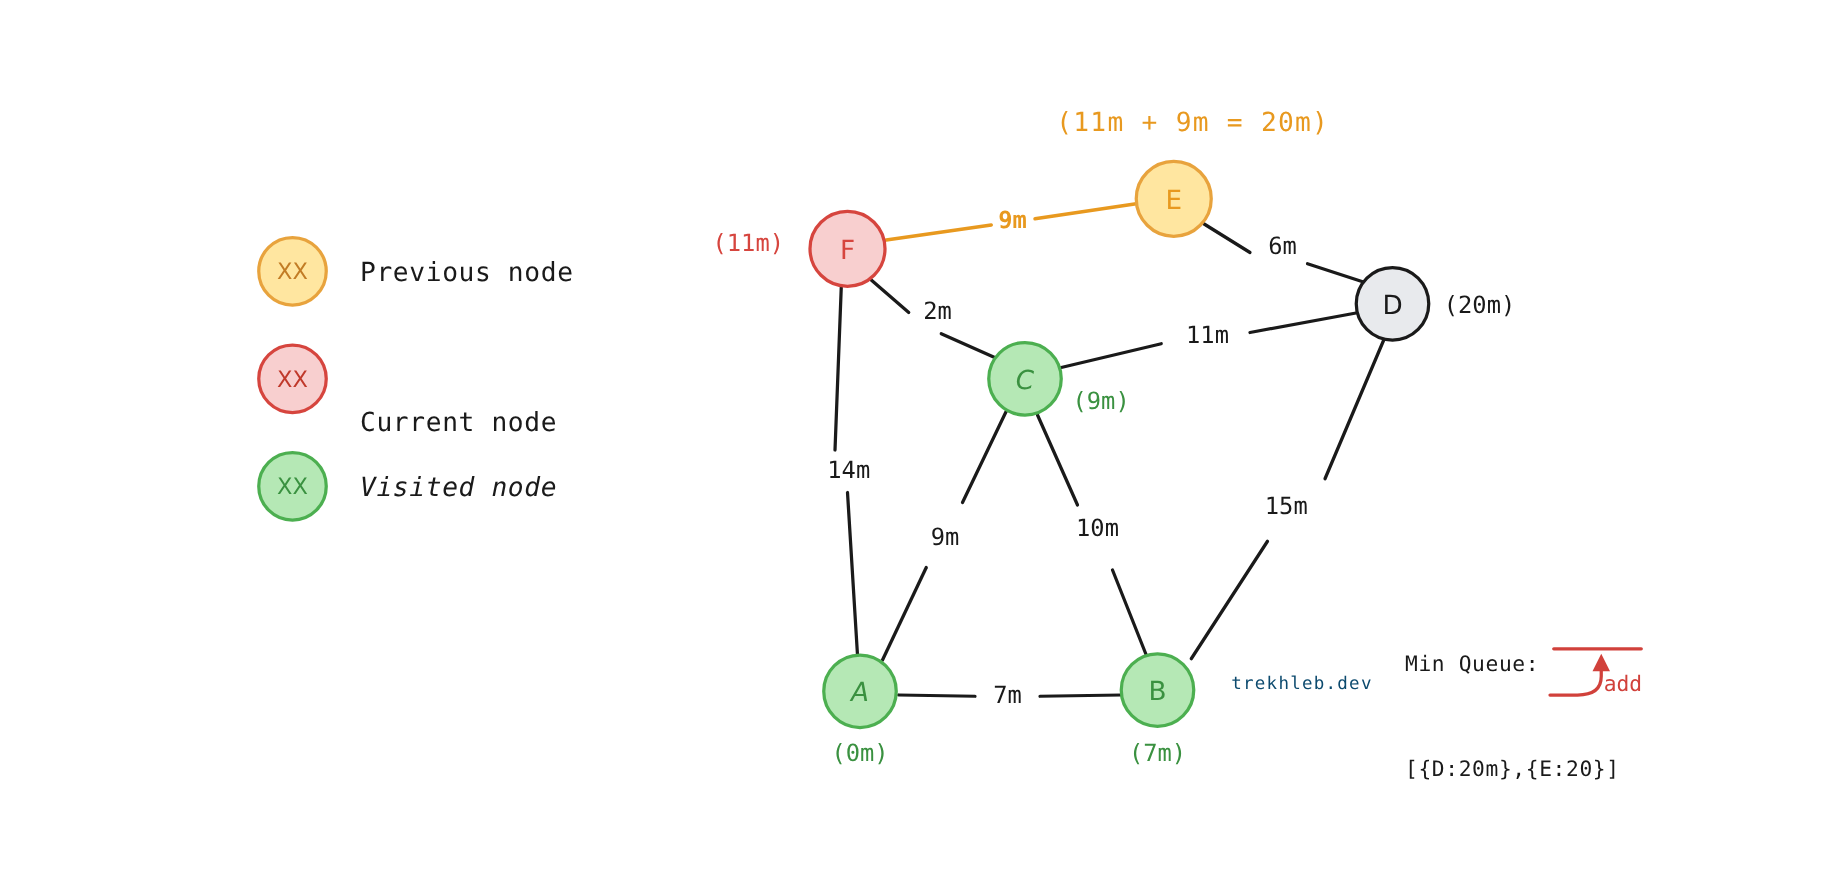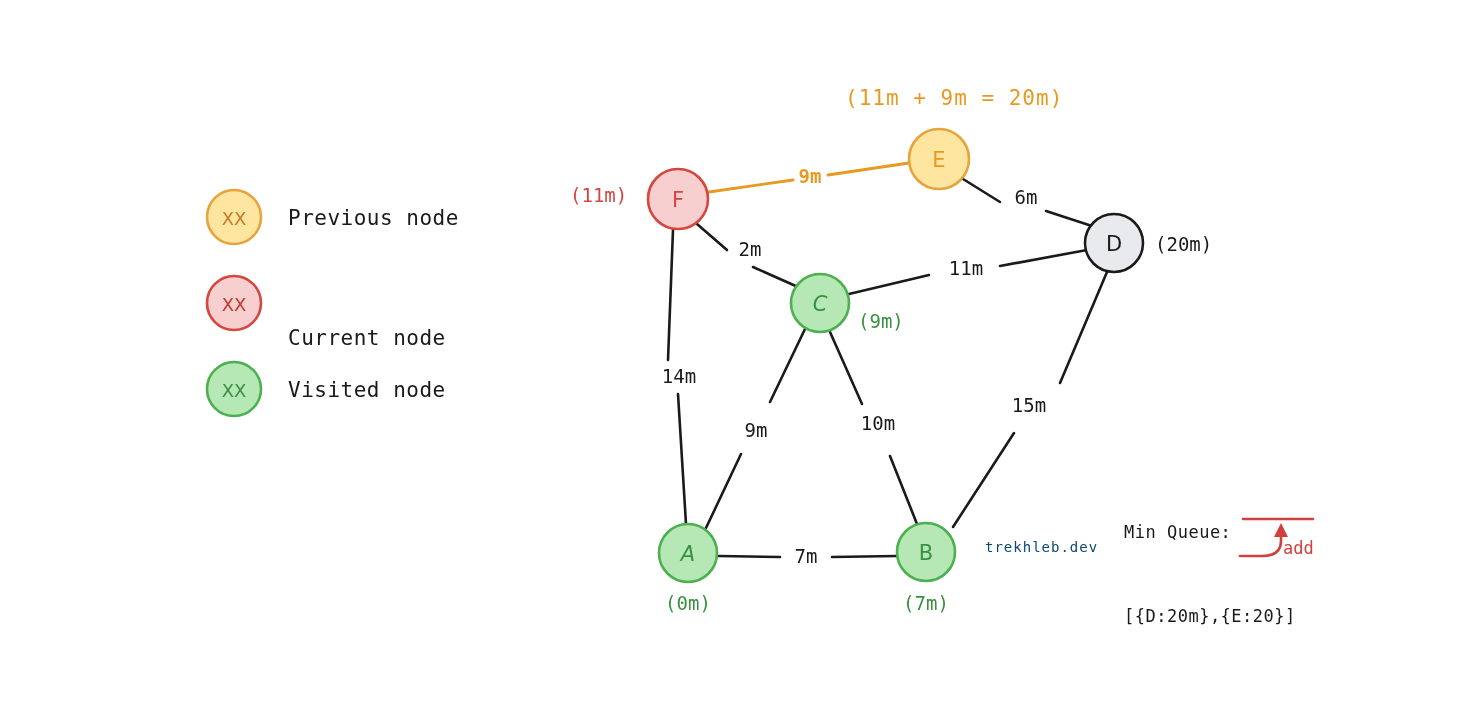--- a/index.html
+++ b/index.html
@@ -108,21 +108,21 @@
 </style>
 </head>
 <body>
 
 <div id="stage">
 
   <div class="banner" style="left:845px; top:86px; color:#e8991f;">(11m + 9m = 20m)</div>
 
   <div class="legend-text" style="left:288px; top:206px;">Previous node</div>
   <div class="legend-text" style="left:288px; top:292px;margin-top:34px;">Current node</div>
-  <div class="legend-text" style="left:288px; top:378px;">Visited node</div>
+  <div class="legend-text" style="left:288px; top:378px;font-style:italic;">Visited node</div>
 
   <div class="queue-box" style="left:1124px; top:462px;">
     <div>Min Queue:</div>
     <div>[{D:20m},{E:20}]</div>
   </div>
 
   <div class="add-label" style="left:1283px; top:538px;">add</div>
 
   <div class="watermark" style="left:985px; top:539px;">trekhleb.dev</div>
 

